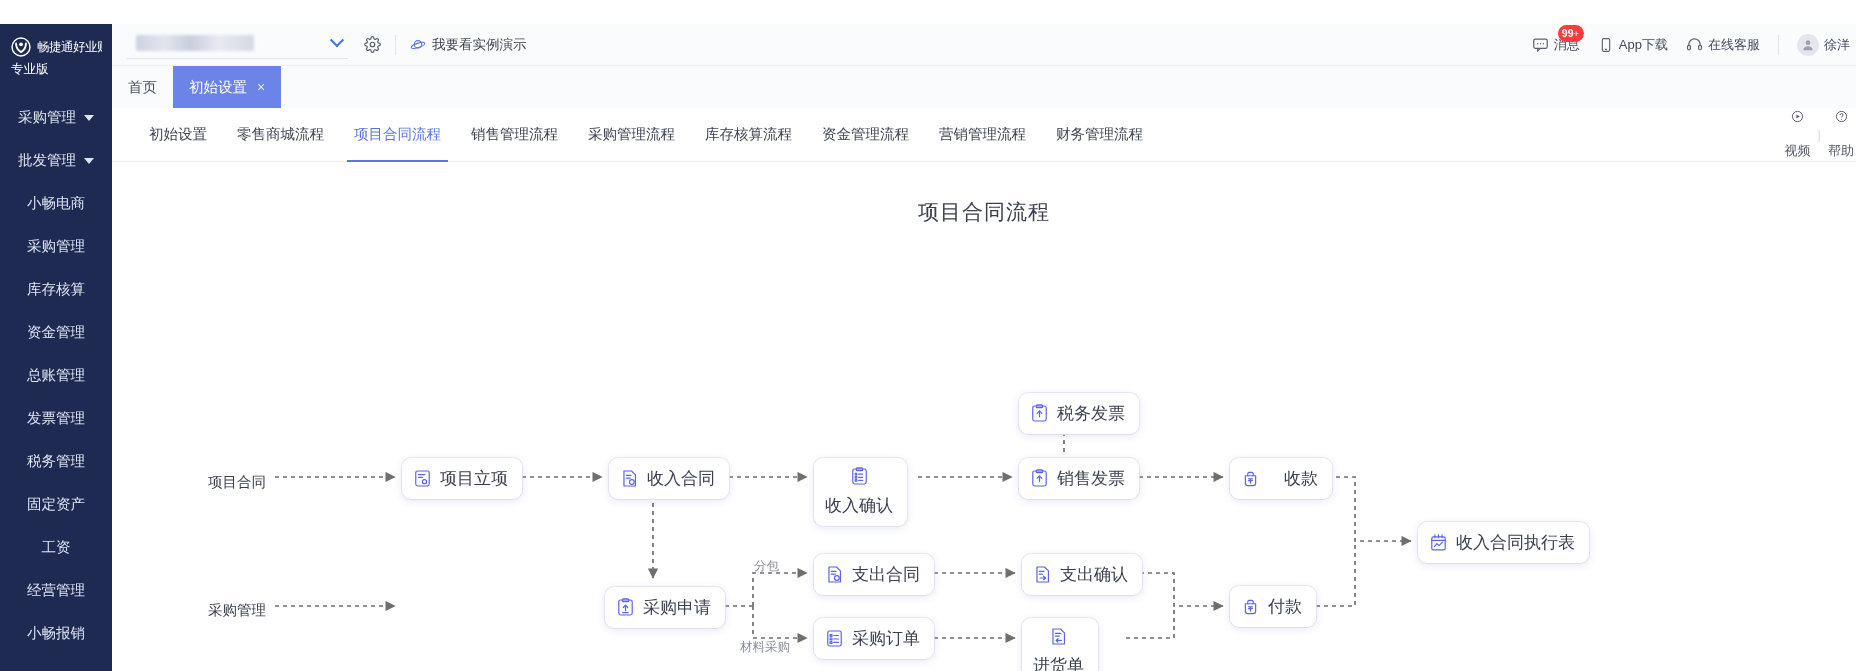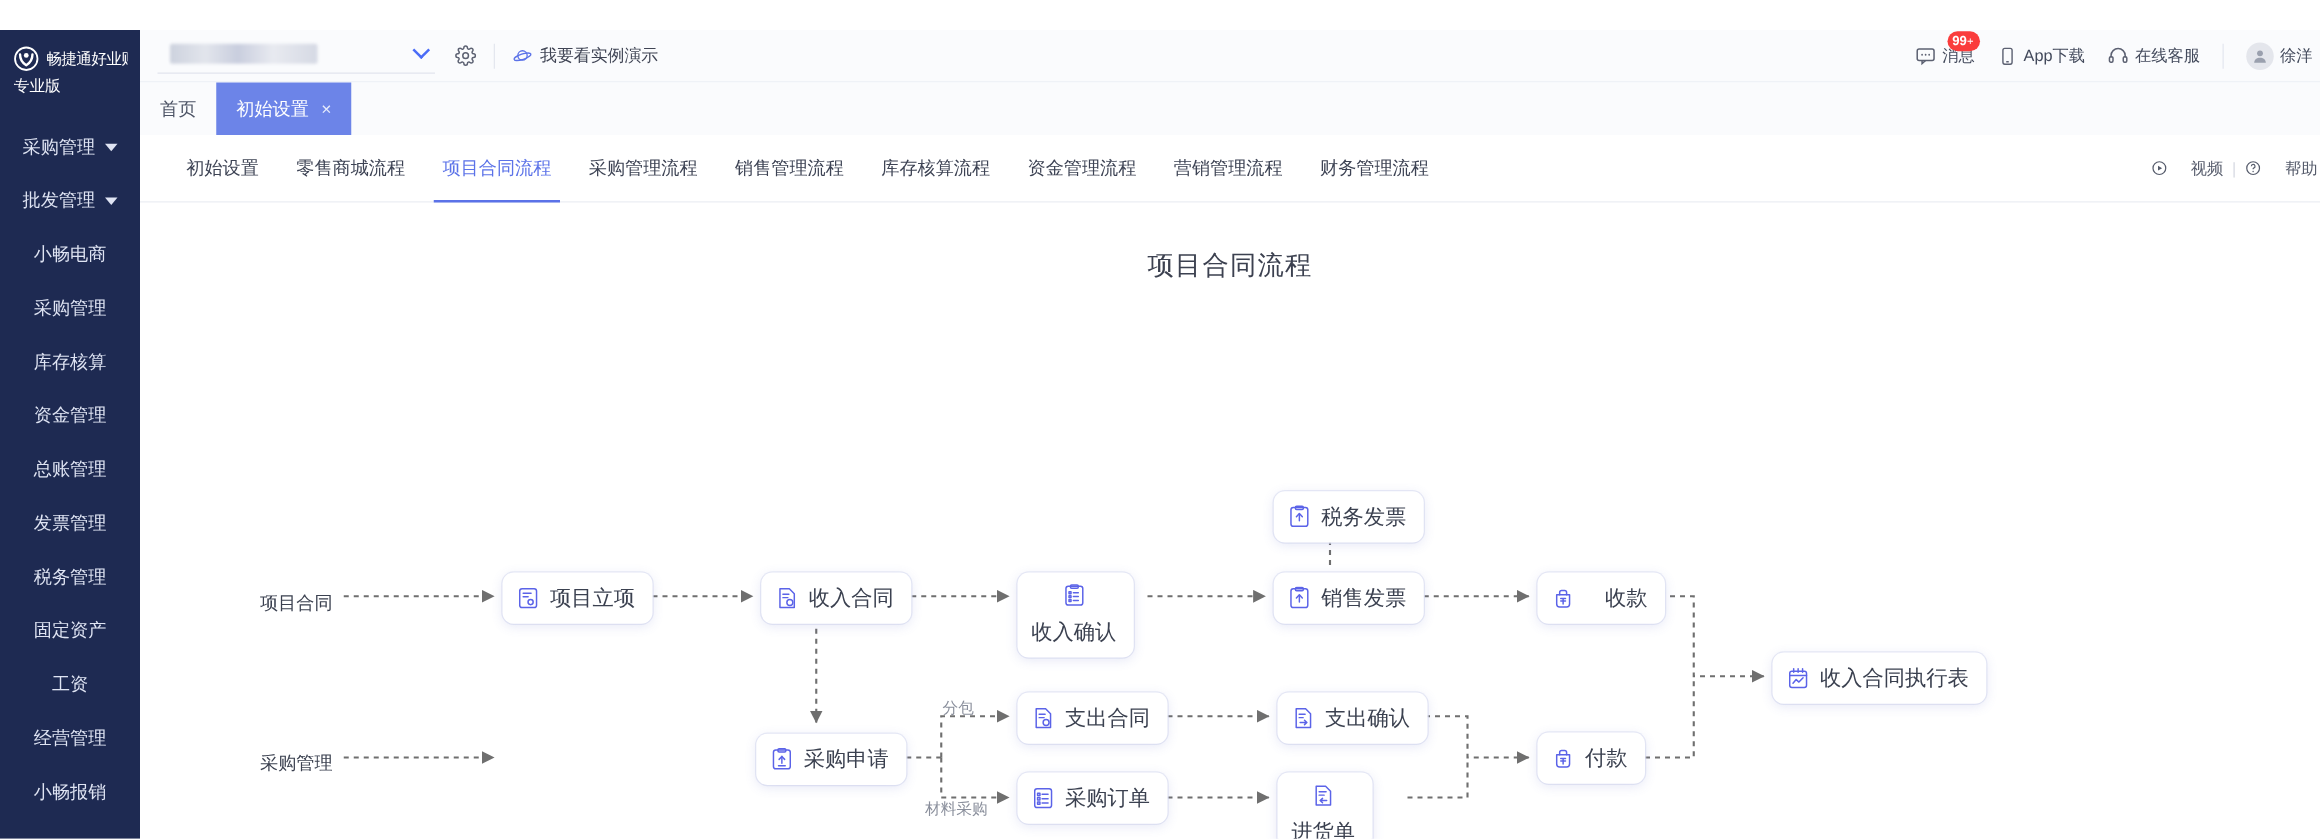--- a/index.html
+++ b/index.html
@@ -102,21 +102,21 @@
   }
   .stab.active { color:#5b72e8; }
   .stab.active::after {
     content:""; position:absolute; left: 8px; right: 8px; bottom: 0;
     height: 2px; background:#5b72e8;
   }
   .subtabs-right {
     margin-left:auto; display:flex; align-items:center; gap:7px;
     padding-right: 2px; font-size:13px; color:#555b6b; white-space:nowrap;
   }
-  .srt { display:flex; align-items:center; gap:19px; cursor:pointer; }
+  .srt { display:flex; align-items:center; gap:19px; cursor:pointer;flex-direction:column; }
   .srt-sep { color:#d8dbe3; }
 
   .flow-title {
     text-align:center; font-size: 21px; color:#3c4150; margin-top: 36px;
     letter-spacing: 1px;
   }
 
   
   .canvas { position: relative; width: 1744px; height: 470px; }
   .node {
@@ -272,22 +272,22 @@
         <span>初始设置</span>
         <span class="x">×</span>
       </div>
     </div>
 
   <div class="content">
     <div class="subtabs" id="flow-sub-tabs">
       <div class="stab">初始设置</div>
         <div class="stab">零售商城流程</div>
         <div class="stab active">项目合同流程</div>
+        <div class="stab">销售管理流程</div>
         <div class="stab">采购管理流程</div>
-        <div class="stab">销售管理流程</div>
         <div class="stab">库存核算流程</div>
         <div class="stab">资金管理流程</div>
         <div class="stab">营销管理流程</div>
         <div class="stab">财务管理流程</div>
         <div class="subtabs-right">
         <span class="srt">
           <svg width="13" height="13" viewBox="0 0 24 24" fill="none" stroke="#555b6b" stroke-width="1.8">
             <circle cx="12" cy="12" r="9.4"></circle>
             <path d="M10 8.4 L16 12 L10 15.6 Z" fill="#555b6b" stroke="none"></path>
           </svg>

